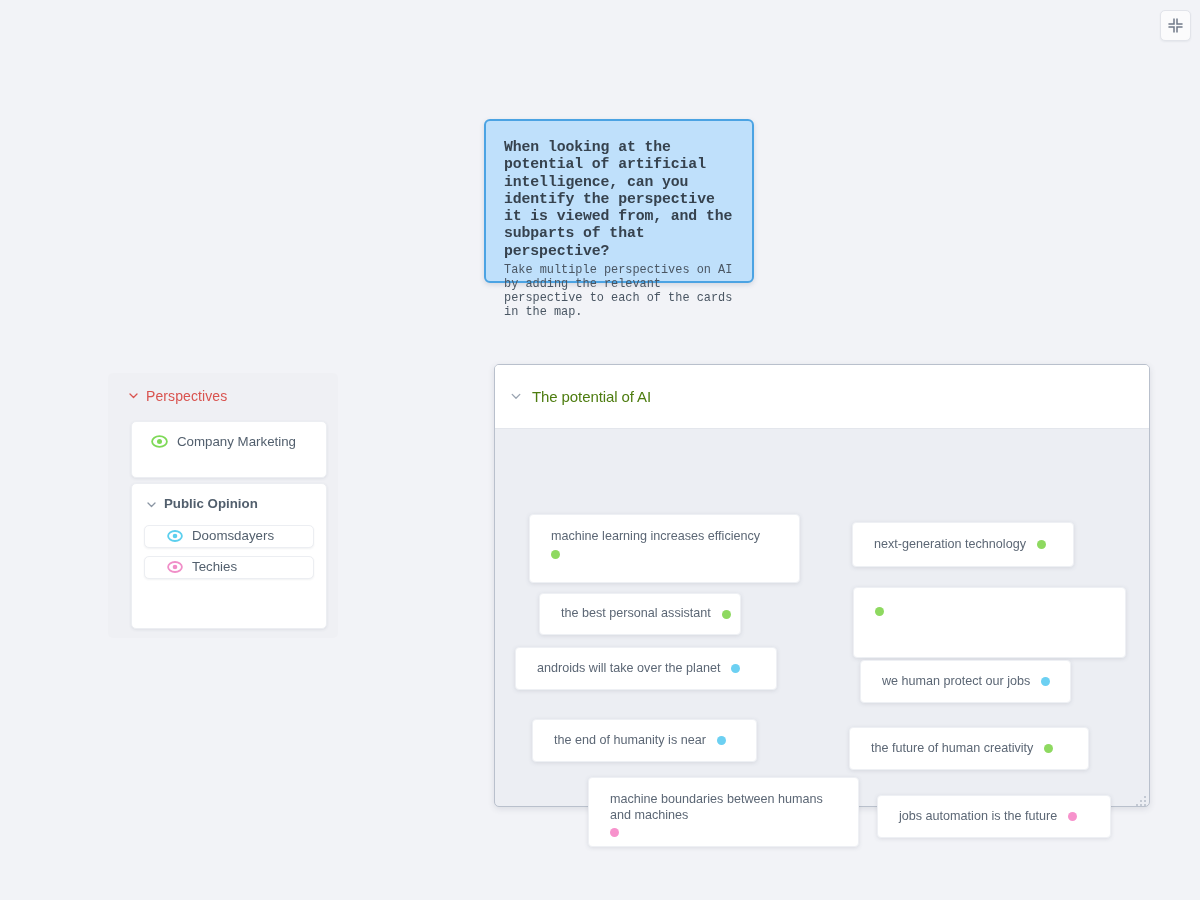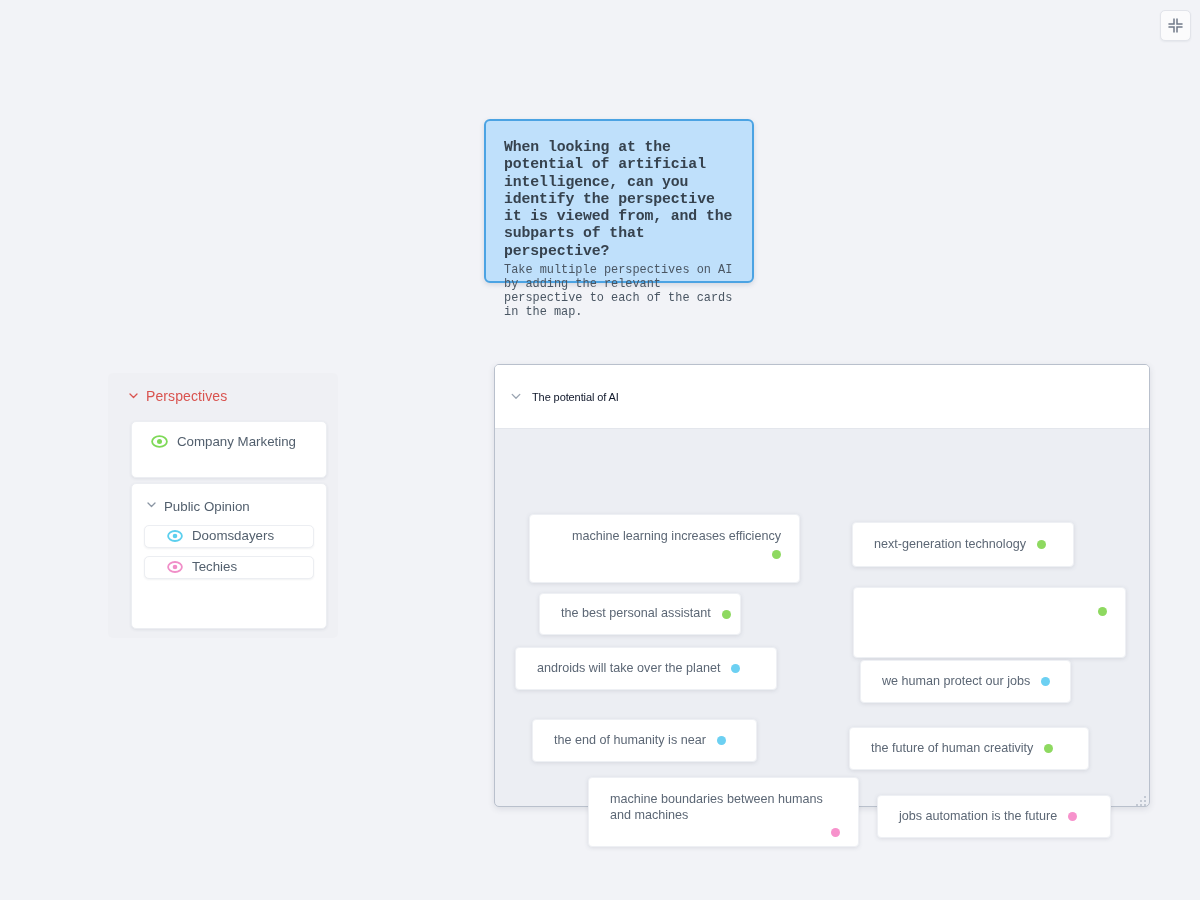--- a/index.html
+++ b/index.html
@@ -112,23 +112,24 @@
   .card-public {
     position: absolute;
     left: 131px;
     top: 483px;
     width: 196px;
     height: 146px;
     padding: 12px 12px 0 12px;
   }
   .public-head {
     display: flex;
-    align-items: flex-end;
+    align-items: flex-start;
     gap: 7px;
     margin: 0 0 11px 2px;
+    font-weight: bold;
   }
   .public-head .ptitle {
     font-size: 13.3px;
     color: #525f6d;
   }
   .sub-card {
     background: #fff;
     border: 1px solid #eceef2;
     border-radius: 5px;
     box-shadow: 0 1px 2px rgba(60,70,90,.07);
@@ -167,22 +168,22 @@
     background: #ffffff;
     border-radius: 4px 4px 0 0;
     border-bottom: 1px solid #e3e6ec;
     display: flex;
     align-items: center;
     padding-left: 15px;
     gap: 10px;
     box-sizing: border-box;
   }
   .map-title {
-    font-size: 11px;
-    color: #0f172a;
+    font-size: 15px;
+    color: #4d7c0f;
     letter-spacing: -.1px;
   }
   .map-body {
     position: relative;
     height: 378px;
   }
   .resize-handle {
     position: absolute;
     right: 2px;
     bottom: 2px;
@@ -191,21 +192,20 @@
   }
 
   
   .idea {
     position: absolute;
     background: #ffffff;
     border: 1px solid #eef0f4;
     border-radius: 4px;
     box-shadow: 0 1px 4px rgba(60,70,90,.13);
     box-sizing: border-box;
-    align-items: flex-end;
   }
   .idea-text {
     font-size: 12.6px;
     color: #5c6775;
     line-height: 15.6px;
   }
   
   .idea.inline {
     display: flex;
     align-items: center;

